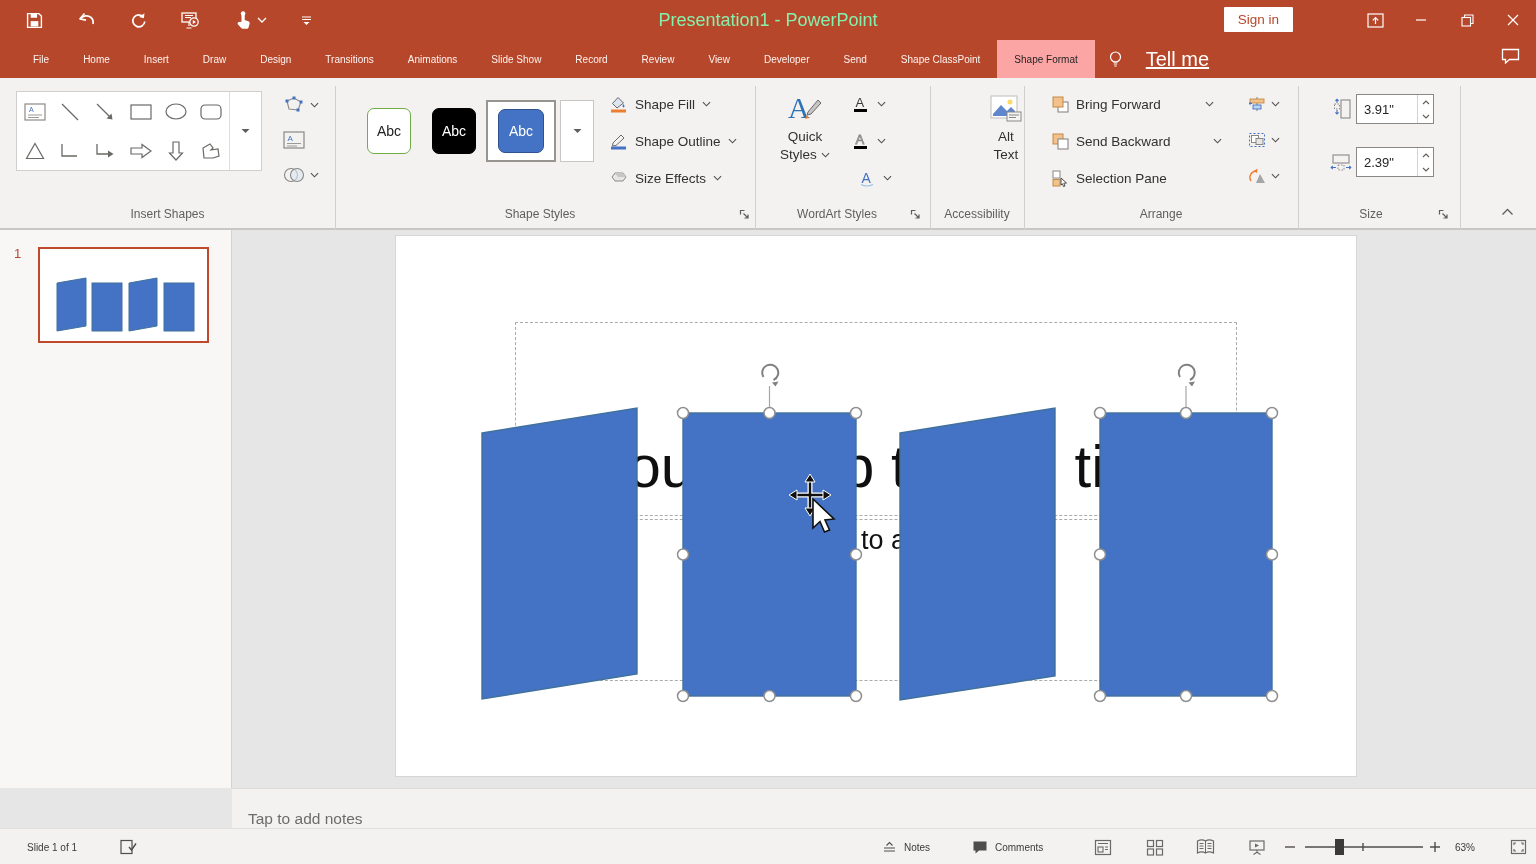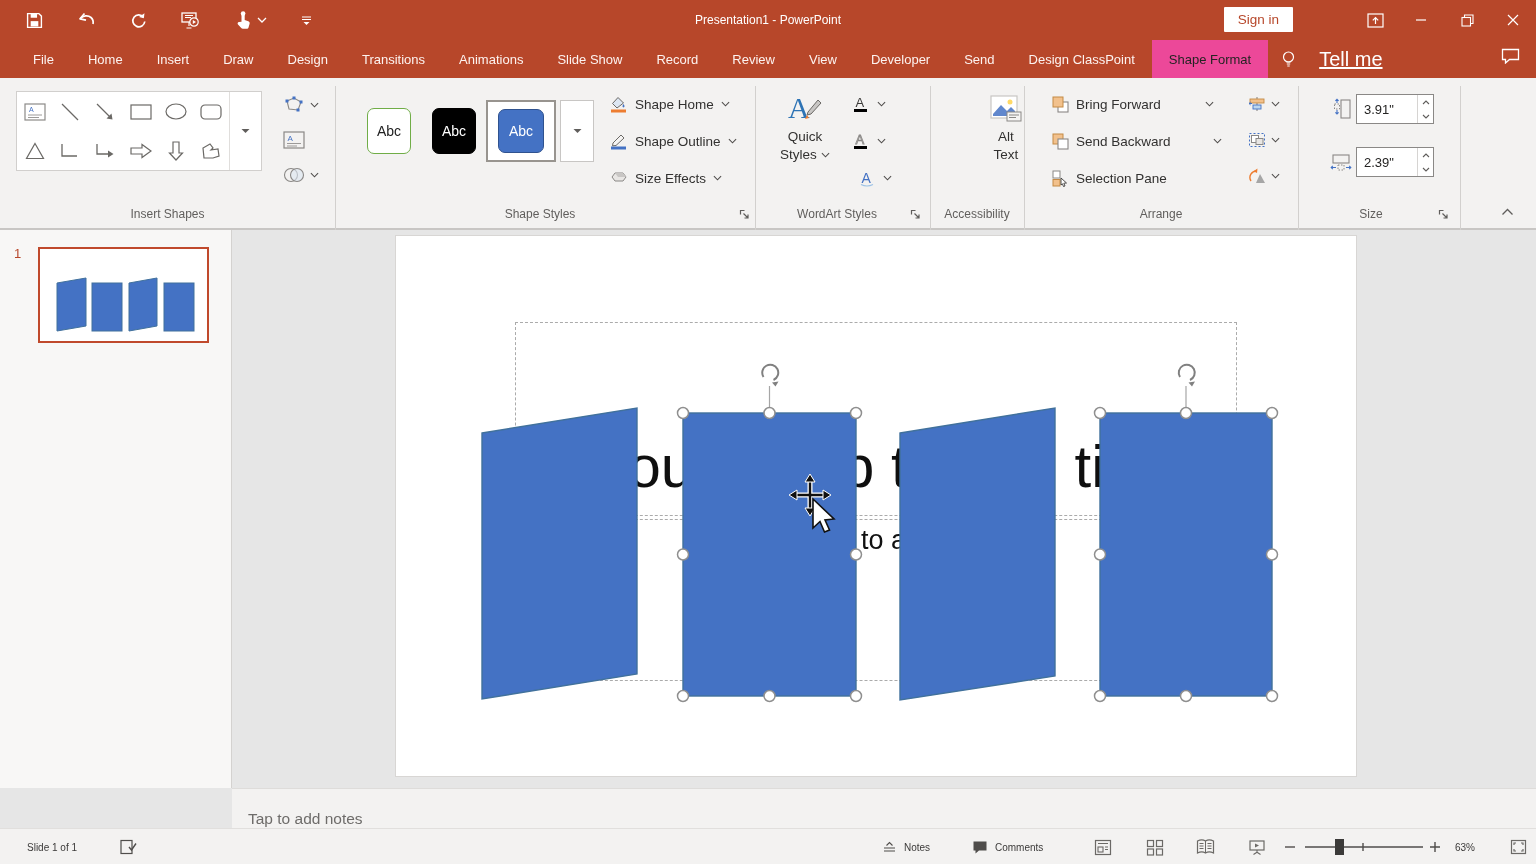--- a/index.html
+++ b/index.html
@@ -3,29 +3,29 @@
 <meta charset="utf-8">
 <style>
   * { margin:0; padding:0; box-sizing:border-box; }
   html,body { width:1536px; height:864px; overflow:hidden; }
   #app { position:relative; width:1536px; height:864px; font-family:"Liberation Sans",sans-serif; background:#e6e6e6; }
 
   
   .titlebar { position:absolute; left:0; top:0; width:1536px; height:40px; background:#B7472A; display:flex; align-items:center; }
   .qat { display:flex; align-items:center; gap:34px; padding-left:26px; }
   .qat .qi { display:flex; align-items:center; gap:6px; cursor:default; }
-  .win-title { position:absolute; left:0; right:0; top:0; height:40px; display:flex; align-items:center; justify-content:center; color:#ffffff; font-size:12px; pointer-events:none; }
+  .win-title { position:absolute; left:0; right:0; top:0; height:40px; display:flex; align-items:center; justify-content:center; color:#86efac; font-size:18px; pointer-events:none; }
   .signin { position:absolute; right:243px; top:7px; background:#fff; color:#B7472A; font-size:13.5px; padding:5px 14px; border-radius:1px; border:none; cursor:pointer; }
   .winctrl { position:absolute; right:0; top:0; height:40px; display:flex; }
   .winctrl .wbtn { width:46px; height:40px; display:flex; align-items:center; justify-content:center; }
 
   
   .menubar { position:absolute; left:0; top:40px; width:1536px; height:38px; background:#B7472A; display:flex; align-items:stretch; padding-left:16px; }
-  .tab { padding:0 17px; display:flex; align-items:center; color:#fdf3f0; font-size:13px; white-space:nowrap; cursor:pointer;text-align:right; }
-  .tab.active { background:#ec4899; color:#252423; }
+  .tab { padding:0 17px; display:flex; align-items:center; color:#fdf3f0; font-size:10px; white-space:nowrap; cursor:pointer;text-align:right; }
+  .tab.active { background:#fca5a5; color:#252423; }
   .tellme { display:flex; align-items:center; gap:24px; color:#fff; font-size:20px; padding:0 14px; cursor:pointer;text-decoration:underline; }
   .feedback { position:absolute; right:16px; top:48px; }
 
   
   .ribbon { position:absolute; left:0; top:78px; width:1536px; height:152px; background:#f3f2f1; border-bottom:2px solid #c8c6c4; }
   .vsep { position:absolute; top:8px; height:196px; width:1px; background:#d2d0ce; }
   .rlabel { position:absolute; bottom:7px; font-size:12px; color:#605e5c; text-align:center; white-space:nowrap; }
   .launcher { position:absolute; bottom:7px; width:14px; height:14px; display:flex; align-items:center; justify-content:center; cursor:pointer; }
   .rbtn-row { position:absolute; height:28px; display:flex; align-items:center; gap:7px; font-size:13.5px; color:#323130; cursor:pointer; white-space:nowrap; }
   .chev { flex:0 0 auto; }
@@ -154,21 +154,21 @@
     <span class="tab">Draw</span>
     <span class="tab">Design</span>
     <span class="tab">Transitions</span>
     <span class="tab">Animations</span>
     <span class="tab">Slide Show</span>
     <span class="tab">Record</span>
     <span class="tab">Review</span>
     <span class="tab">View</span>
     <span class="tab">Developer</span>
     <span class="tab">Send</span>
-    <span class="tab">Design ClassPoint</span>
+    <span class="tab">Shape ClassPoint</span>
     <span class="tab active">Shape Format</span>
     <span class="tellme">
       <svg width="13" height="17" viewBox="0 0 13 17">
           <circle cx="6.5" cy="6" r="5" fill="none" stroke="#fff" stroke-width="1.2"></circle>
           <path d="M4.5 11h4 M4.8 13h3.4 M5.3 15h2.4" stroke="#fff" stroke-width="1.1"></path>
         </svg>
       <span>Tell me</span>
     </span>
   </div>
   <div class="feedback">
@@ -293,21 +293,21 @@
       <svg width="9" height="6" viewBox="0 0 9 6">
           <path d="M0.5 1 L4.5 5 L8.5 1z" fill="#5f5d5b"></path>
         </svg>
     </div>
     <div class="rbtn-row" style="left:610px; top:12px;">
       <svg width="18" height="17" viewBox="0 0 18 17">
           <rect x="1" y="13.5" width="15" height="3" fill="#ED7D31"></rect>
           <path d="M8 1.5 L13.5 7 L7 12 L2.5 7.5z" fill="#dce6f2" stroke="#6b6966" stroke-width="1"></path>
           <path d="M13.5 8 q2 2.5 0 3.6 q-2 -1.1 0 -3.6" fill="#4472C4"></path>
         </svg>
-      <span>Shape Home</span>
+      <span>Shape Fill</span>
       <svg class="chev" width="9" height="6" viewBox="0 0 10 6">
           <path d="M1 1l4 4 4-4" fill="none" stroke="#4f4d4b" stroke-width="1.2"></path>
         </svg>
     </div>
     <div class="rbtn-row" style="left:610px; top:49px;">
       <svg width="18" height="17" viewBox="0 0 18 17">
           <rect x="1" y="13.5" width="15" height="3" fill="#4472C4"></rect>
           <path d="M3 10 L11 2 L14 5 L6 12.5 L2.5 12.8z" fill="#f5f4f3" stroke="#6b6966" stroke-width="1"></path>
           <path d="M11 2 L14 5" stroke="#6b6966" stroke-width="1"></path>
         </svg>

